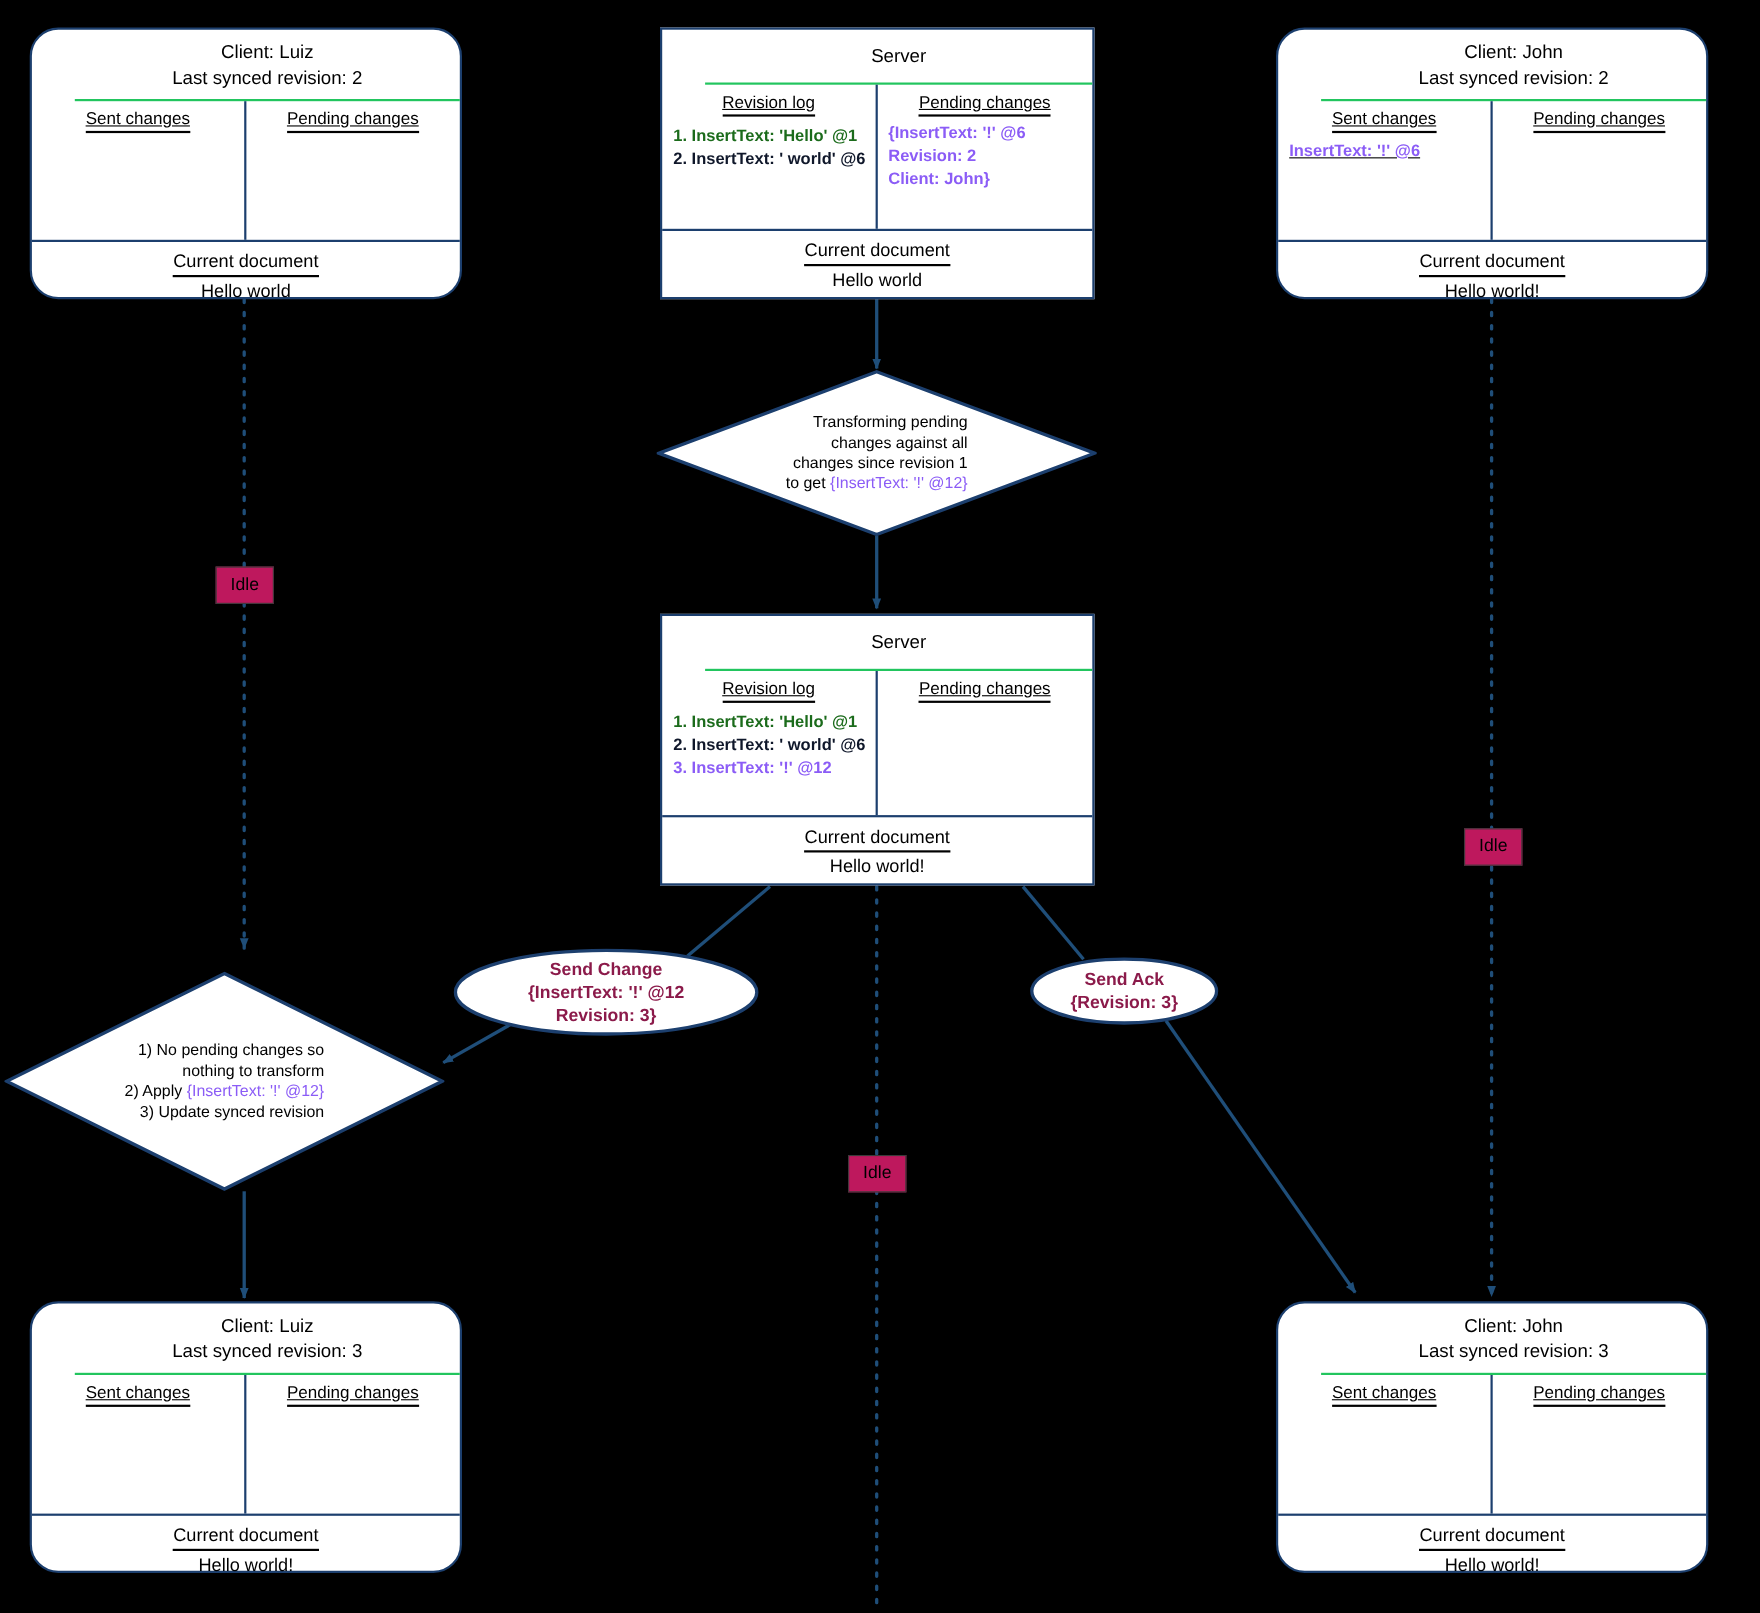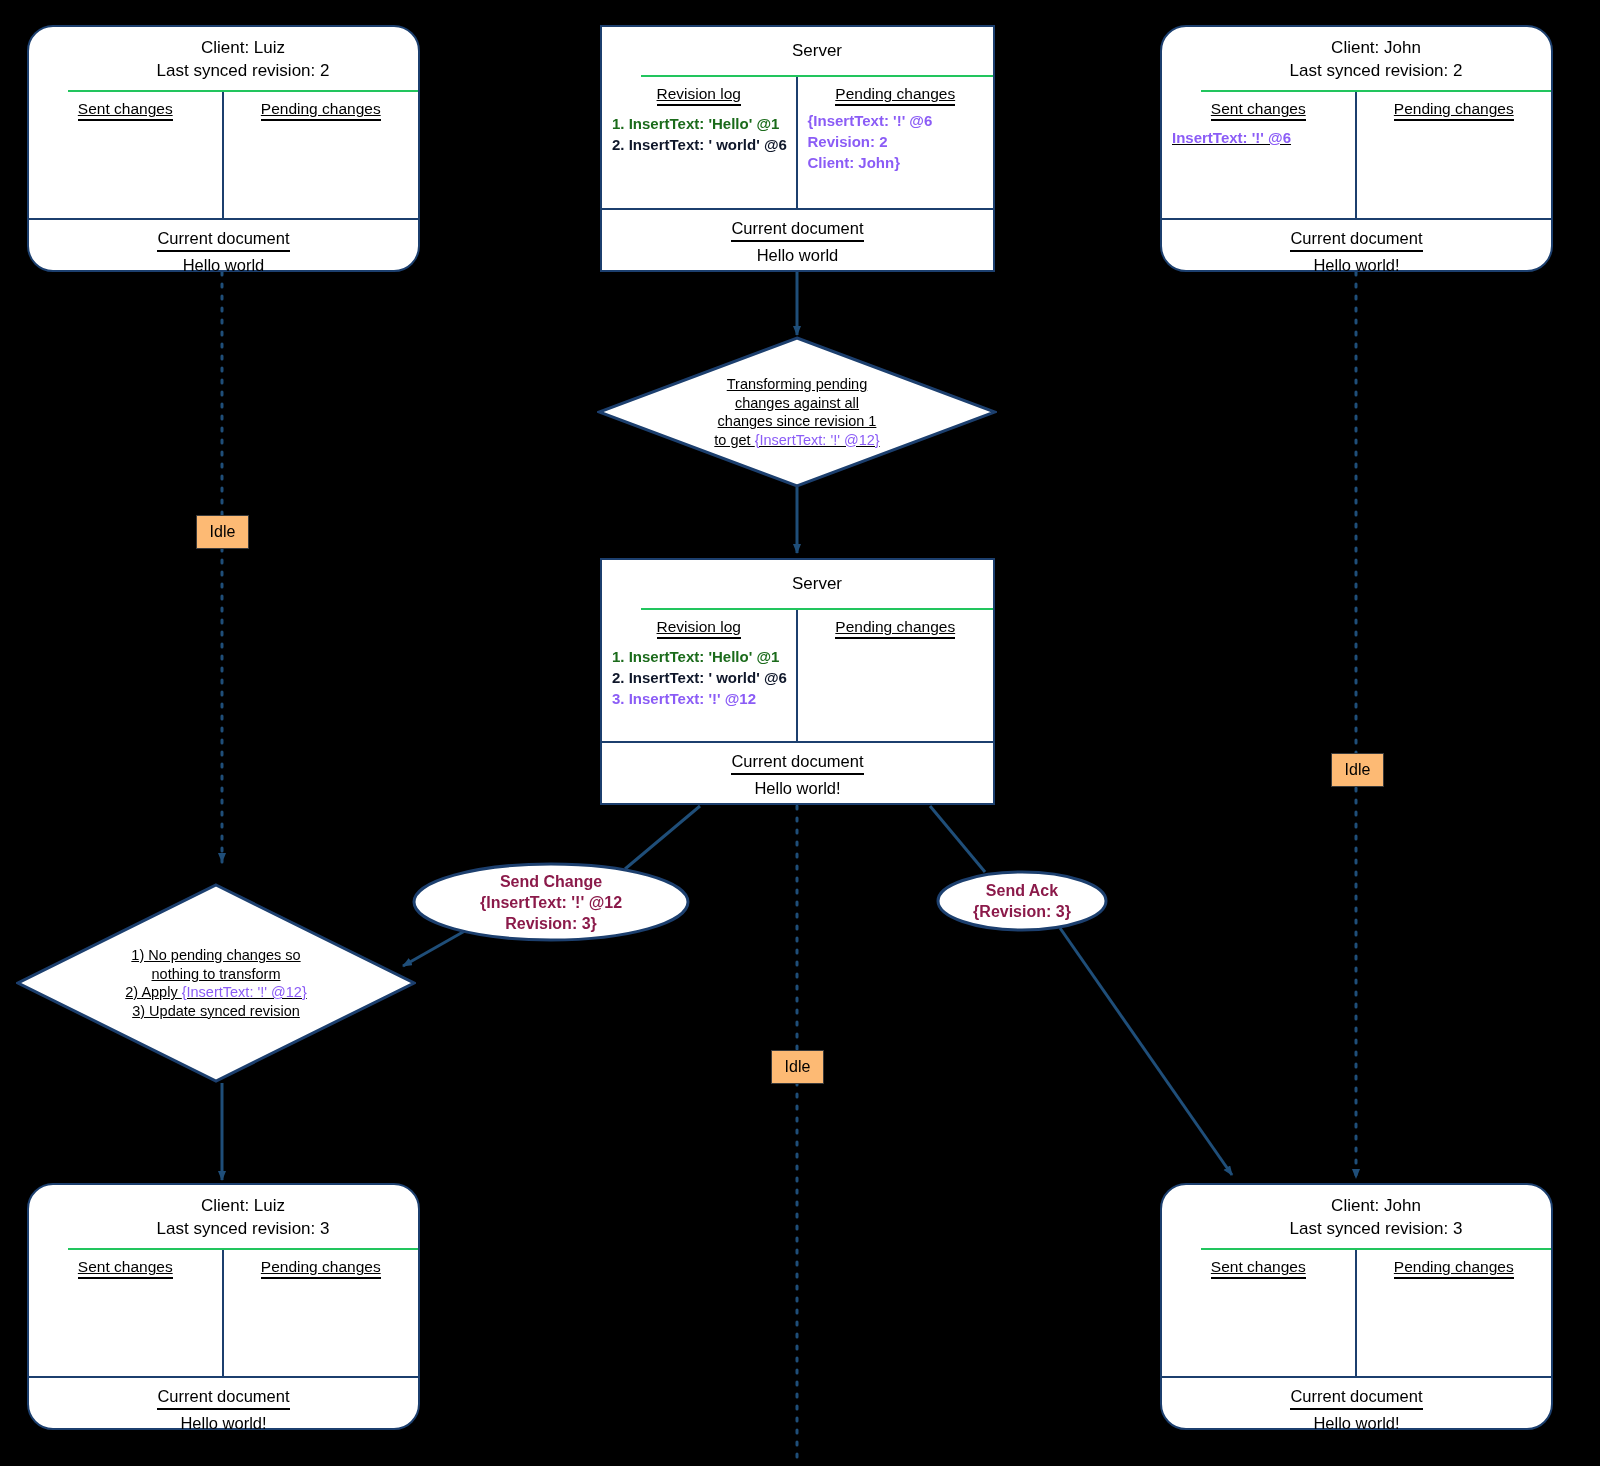--- a/index.html
+++ b/index.html
@@ -111,22 +111,21 @@
     height: 100%;
     display: flex;
     align-items: center;
     justify-content: center;
     pointer-events: none;
   }
   .diamond-text .inner {
     font-size: 14.5px;
     line-height: 18.5px;
     color: #000000;
-    text-align: center;
-    text-decoration: underline;
+    text-align: right;
   }
 
   
   .ellipse-wrap { position: absolute; }
   .ellipse-wrap svg { display: block; }
   .ellipse-text {
     position: absolute;
     left: 0; top: 0;
     width: 100%; height: 100%;
     display: flex;
@@ -138,21 +137,21 @@
     text-align: center;
     font-size: 16px;
     line-height: 21px;
     font-weight: bold;
     color: #8b1a4a;
   }
 
   
   .idle-tag {
     position: absolute;
-    background: #fdba74;
+    background: #be185d;
     border: 1px solid #3a3a3a;
     box-sizing: border-box;
     display: flex;
     align-items: center;
     justify-content: center;
     font-size: 16px;
     color: #000000;
   }
 
   
@@ -323,21 +322,21 @@
       <ellipse cx="86" cy="31" rx="84" ry="29" fill="#ffffff" stroke="#1c3f6e" stroke-width="3"></ellipse>
     </svg>
     <div class="ellipse-text">
       <div class="inner">
         <div>Send Ack</div>
         <div>{Revision: 3}</div>
       </div>
     </div>
   </div>
 
-  <div class="diamond-wrap" style="left:16px; top:883px; width:400px; height:200px;">
+  <div class="diamond-wrap" style="left:4px; top:883px; width:400px; height:200px;">
     <svg width="400" height="200" viewBox="0 0 400 200">
       <polygon points="200,2 398,100 200,198 2,100" fill="#ffffff" stroke="#1c3f6e" stroke-width="3"></polygon>
     </svg>
     <div class="diamond-text">
       <div class="inner">
         <div>1) No pending changes so</div>
         <div>nothing to transform</div>
         <div><span>2) Apply </span><span class="c-maroon">{InsertText: '!' @12}</span></div>
         <div>3) Update synced revision</div>
       </div>

